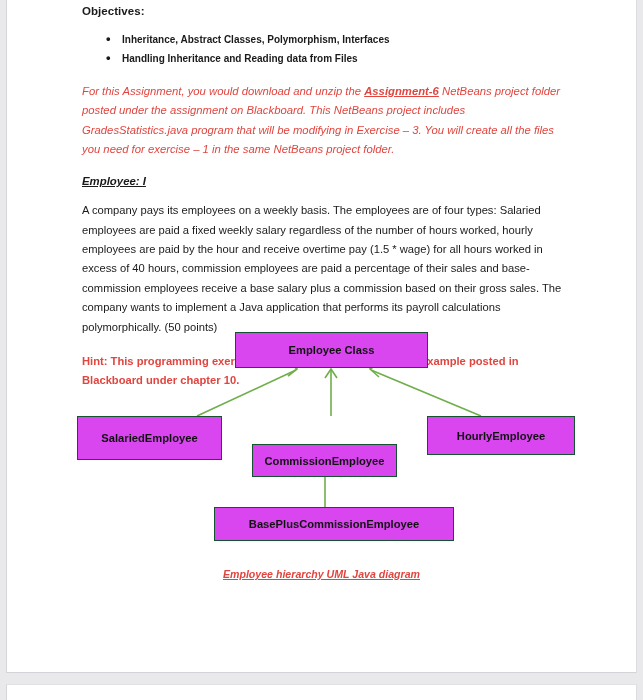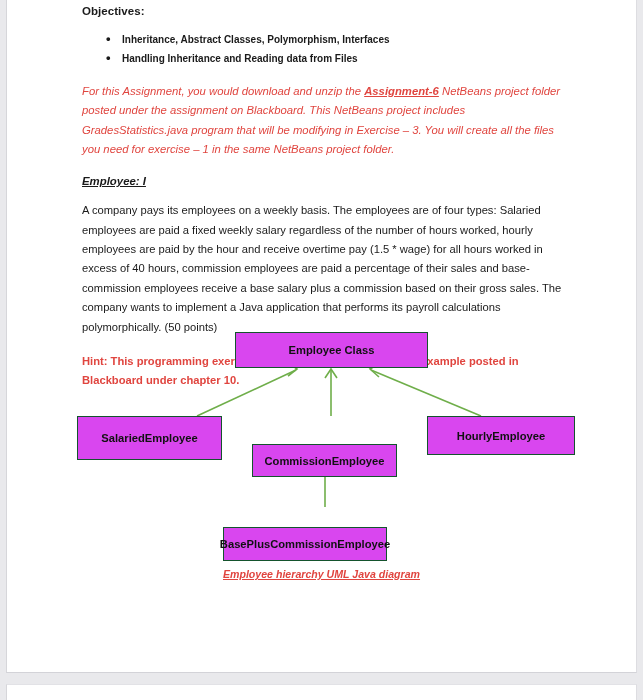--- a/index.html
+++ b/index.html
@@ -133,21 +133,21 @@
     align-items: center;
     justify-content: center;
     font-size: 11.2px;
     font-weight: bold;
     color: #111111;
   }
   #box-employee   { left: 235px; top: 332px; width: 193px; height: 36px; }
   #box-salaried   { left: 77px;  top: 416px; width: 145px; height: 44px; }
   #box-commission { left: 252px; top: 416px; width: 145px; height: 33px; margin-top: 28px; }
   #box-hourly     { left: 427px; top: 416px; width: 148px; height: 39px; }
-  #box-baseplus   { left: 223px; top: 507px; width: 164px; height: 34px; margin-top: 20px; }
+  #box-baseplus   { left: 214px; top: 507px; width: 240px; height: 34px; }
 
   .diagram-caption {
     position: absolute;
     left: 0;
     top: 568px;
     width: 643px;
     text-align: center;
     font-size: 10.6px;
     font-weight: bold;
     font-style: italic;

